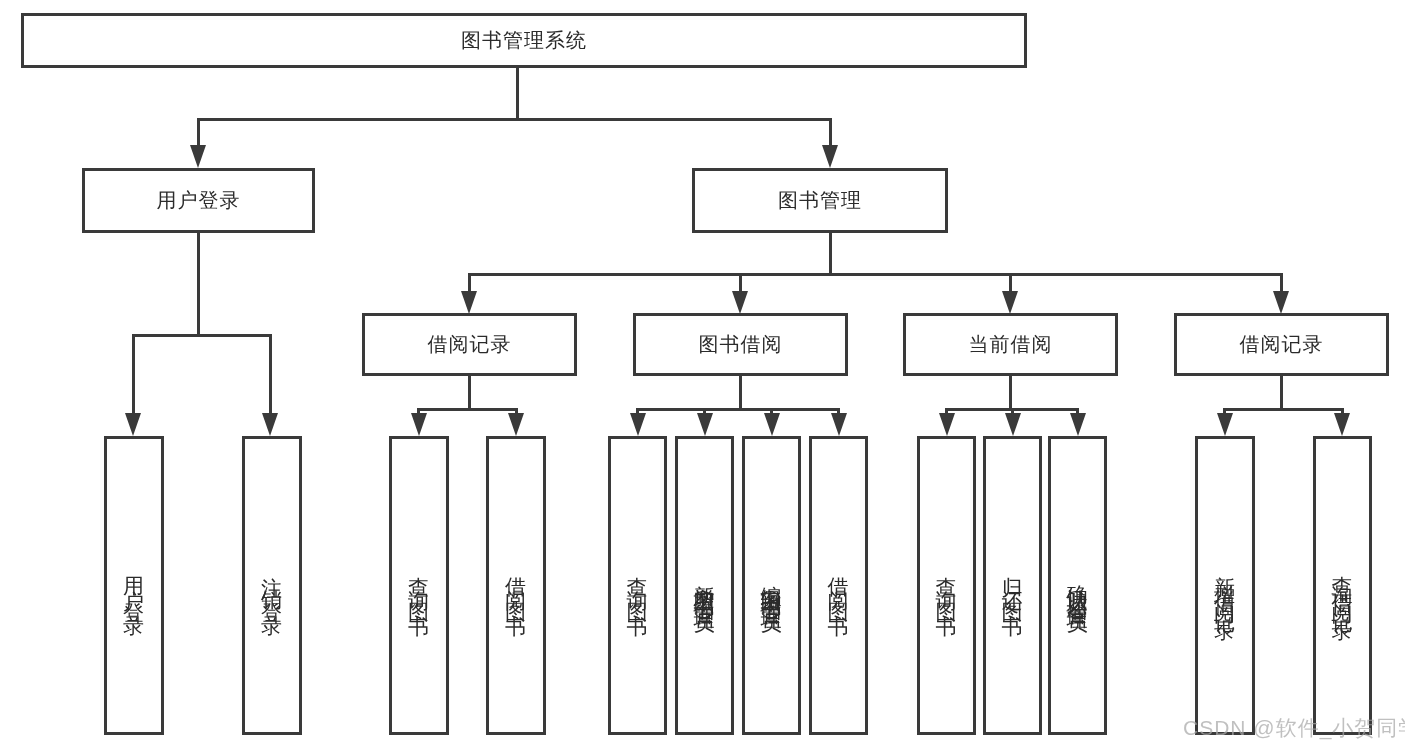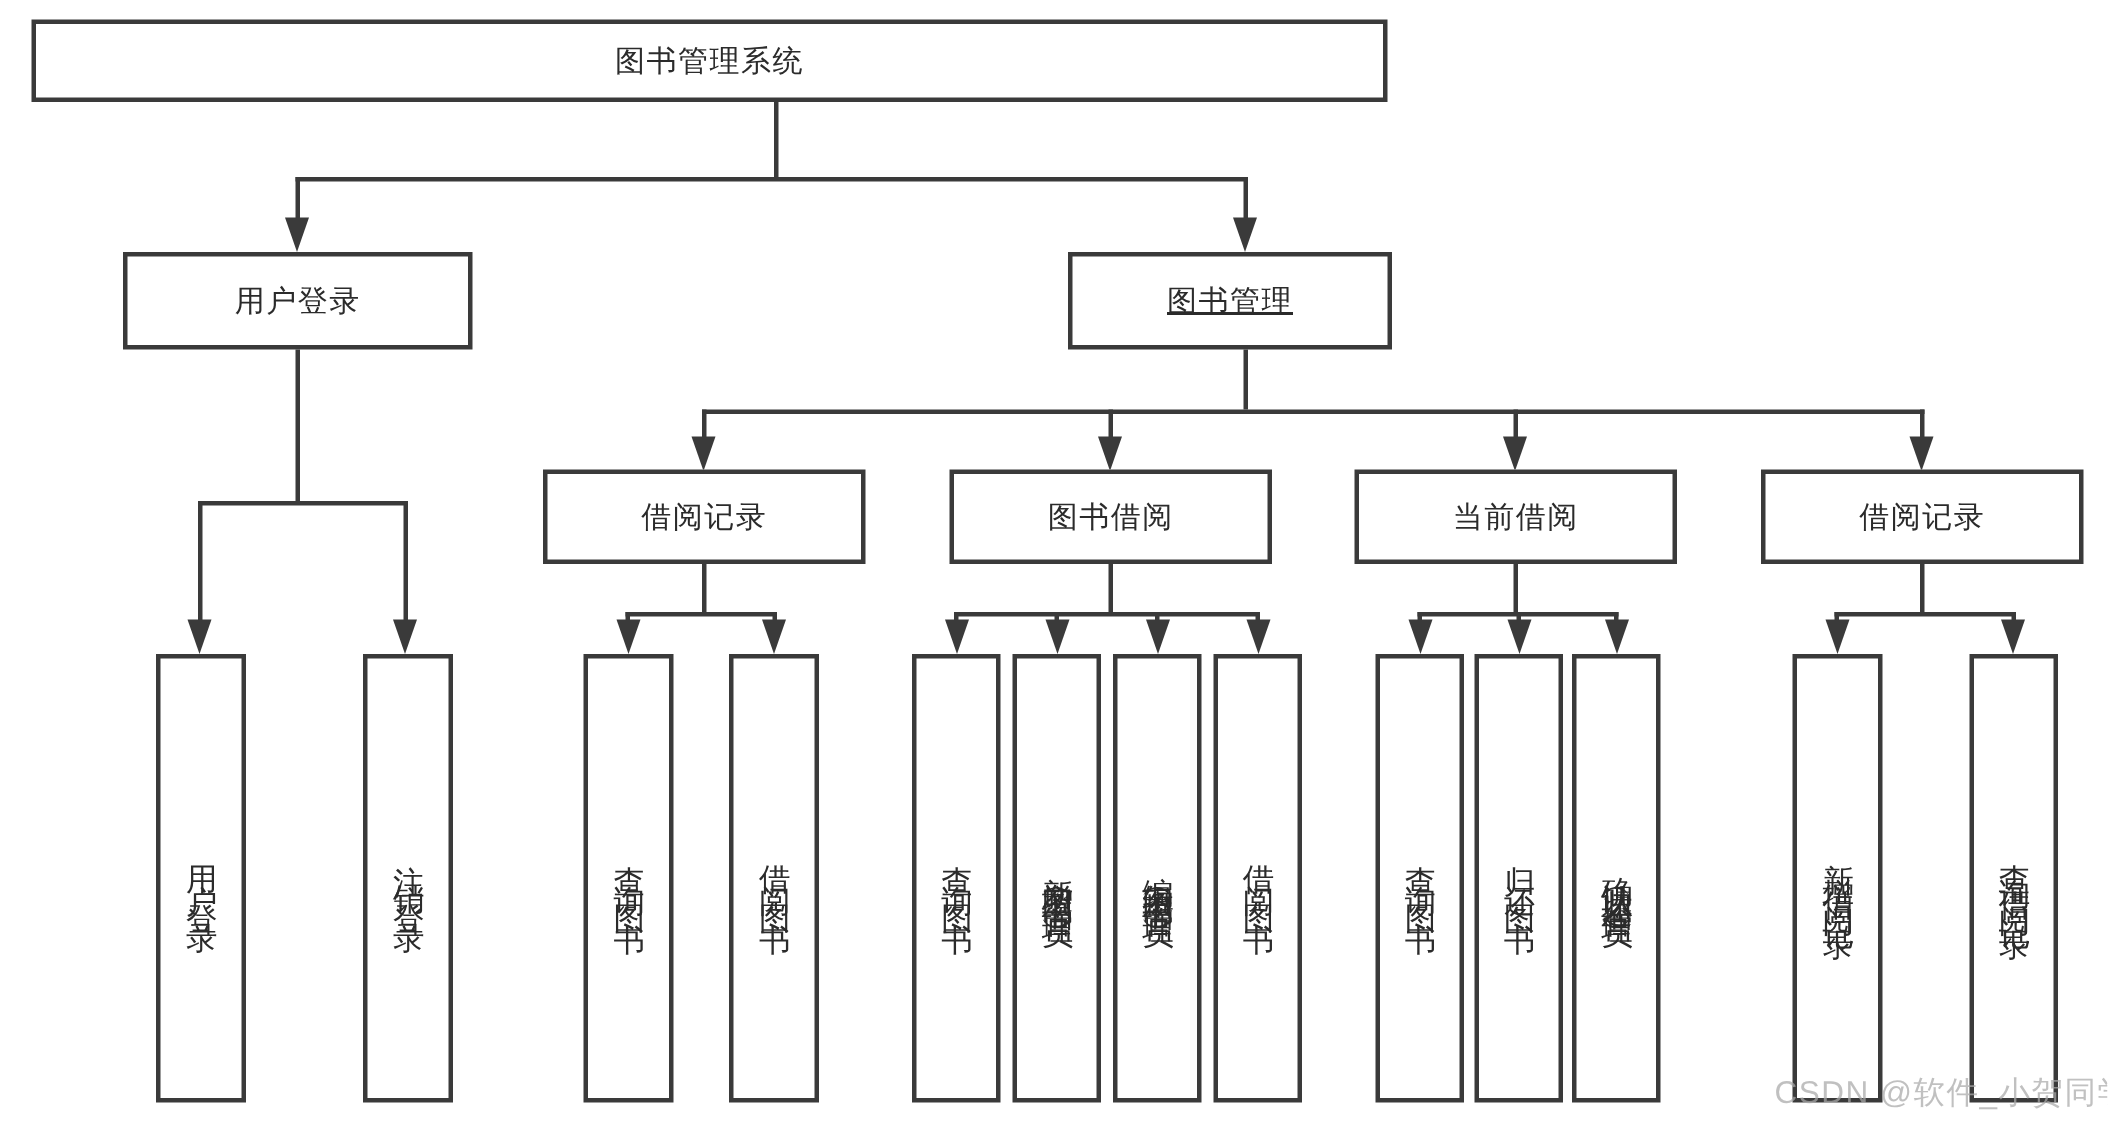--- a/index.html
+++ b/index.html
@@ -53,35 +53,35 @@
     letter-spacing:1px;
     white-space:nowrap;
     z-index:5;
   }
 </style>
 </head>
 <body>
 
 <div id="canvas">
 
-  <div class="box" style="left:21px;top:13px;width:904px;height:55px;">
+  <div class="box" style="left:21px;top:13px;width:1006px;height:55px;">
     <span>图书管理系统</span>
   </div>
 
   <div class="vline" style="left:516px;top:68px;width:3px;height:50px;"></div>
   <div class="hline" style="left:197px;top:118px;width:635px;height:3px;"></div>
   <div class="vline" style="left:197px;top:118px;width:3px;height:29px;"></div>
   <div class="arr" style="left:190px;top:145px;"></div>
   <div class="vline" style="left:829px;top:118px;width:3px;height:29px;"></div>
   <div class="arr" style="left:822px;top:145px;"></div>
 
   <div class="box" style="left:82px;top:168px;width:233px;height:65px;">
     <span>用户登录</span>
   </div>
-  <div class="box" style="left:712px;top:168px;width:216px;height:65px;text-decoration:underline;">
+  <div class="box" style="left:692px;top:168px;width:256px;height:65px;">
     <span>图书管理</span>
   </div>
 
   <div class="vline" style="left:197px;top:233px;width:3px;height:101px;"></div>
   <div class="hline" style="left:132px;top:334px;width:140px;height:3px;"></div>
   <div class="vline" style="left:132px;top:334px;width:3px;height:80px;"></div>
   <div class="arr" style="left:125px;top:413px;"></div>
   <div class="vline" style="left:269px;top:334px;width:3px;height:80px;"></div>
   <div class="arr" style="left:262px;top:413px;"></div>
 

